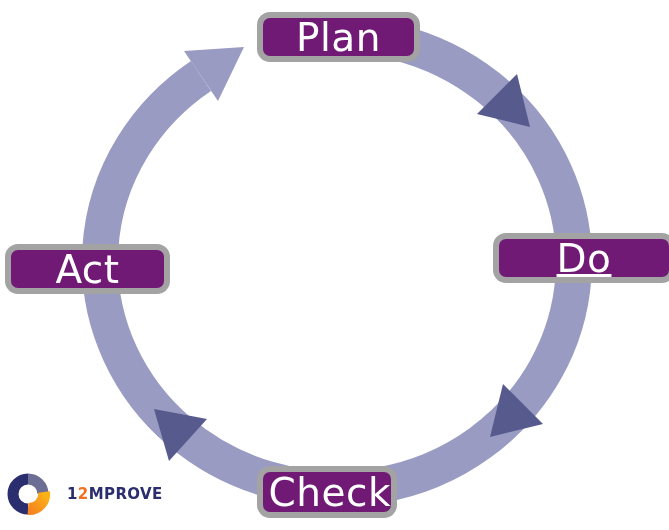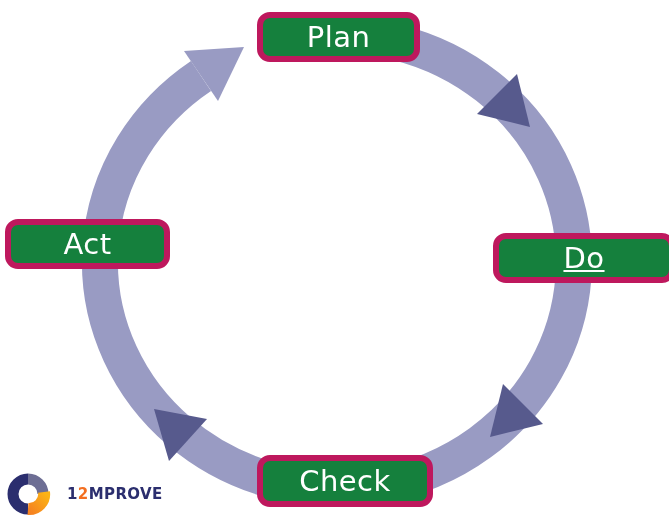--- a/index.html
+++ b/index.html
@@ -18,35 +18,35 @@
   .ring-svg {
     position: absolute;
     left: 0;
     top: 0;
     width: 669px;
     height: 530px;
   }
   .node {
     position: absolute;
     box-sizing: border-box;
-    background: #15803d;
-    border: 6px solid #be185d;
+    background: #701a75;
+    border: 6px solid #a3a3a3;
     border-radius: 13px;
     display: flex;
     align-items: center;
     justify-content: center;
     color: #ffffff;
-    font-size: 29px;
+    font-size: 39px;
     letter-spacing: 0.5px;
     line-height: 1;
   }
   .node-plan  { left: 257px; top: 12px;  width: 163px; height: 50px; }
   .node-do    { left: 493px; top: 233px; width: 182px; height: 50px; text-decoration: underline; }
-  .node-act   { left: 5px;   top: 219px; width: 165px; height: 50px; }
-  .node-check { left: 257px; top: 455px; width: 176px; height: 52px; }
+  .node-act   { left: 5px;   top: 244px; width: 165px; height: 50px; }
+  .node-check { left: 257px; top: 466px; width: 140px; height: 52px; justify-content: flex-end; }
 
   .logo {
     position: absolute;
     left: 6px;
     top: 470px;
     height: 48px;
     display: flex;
     align-items: center;
   }
   .logo-text {

